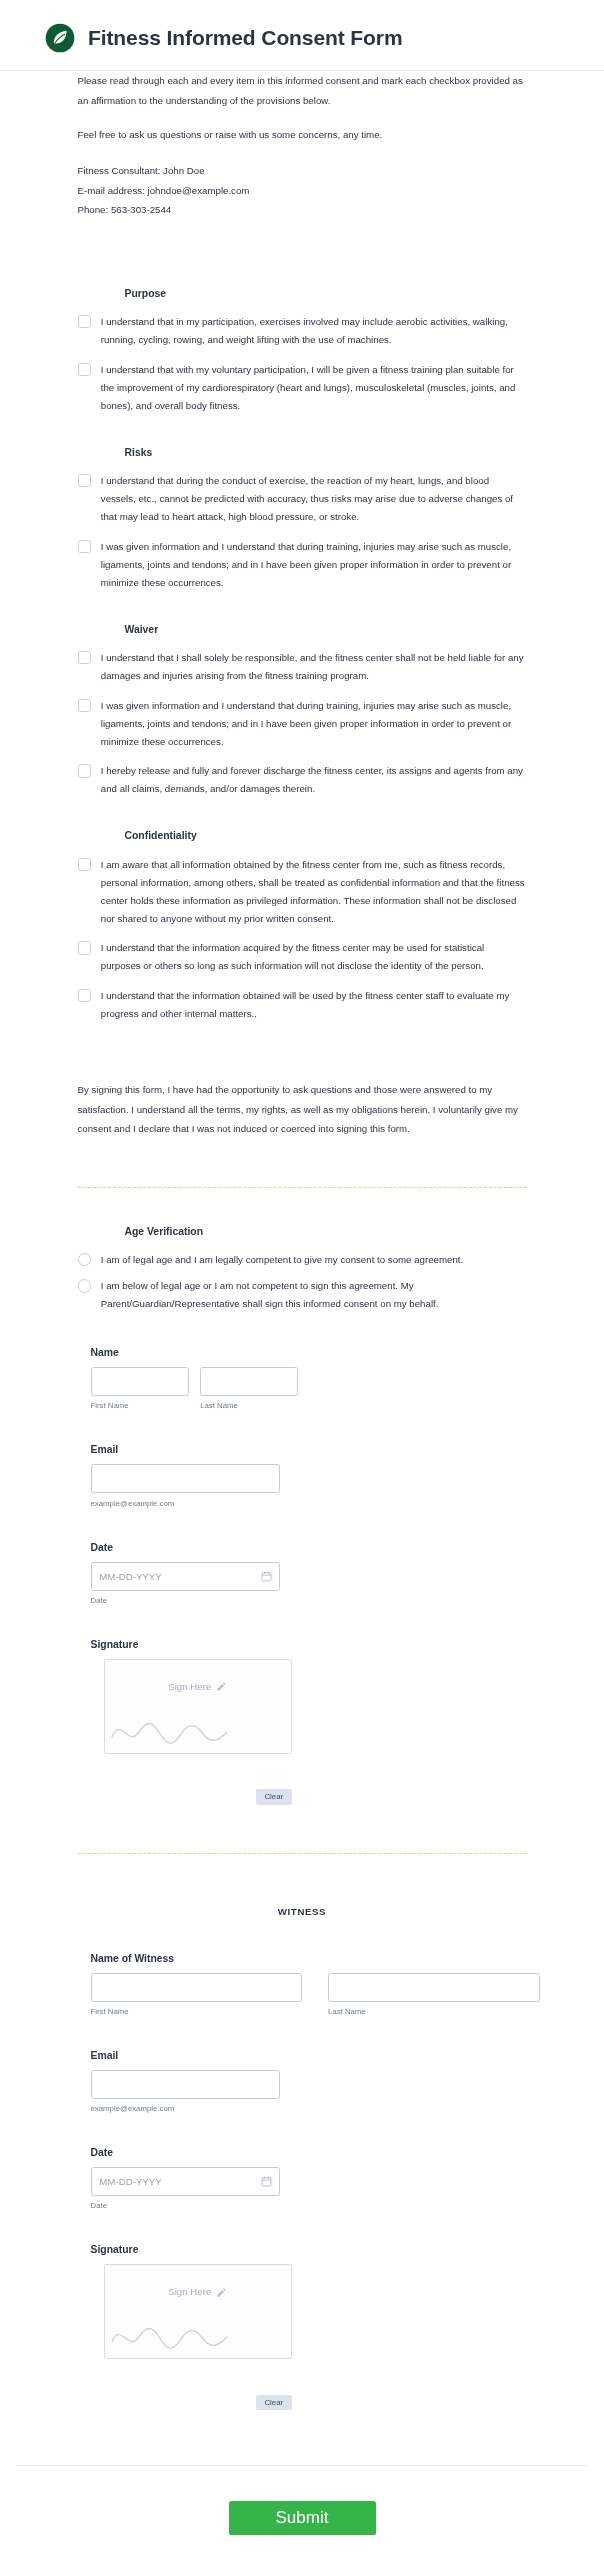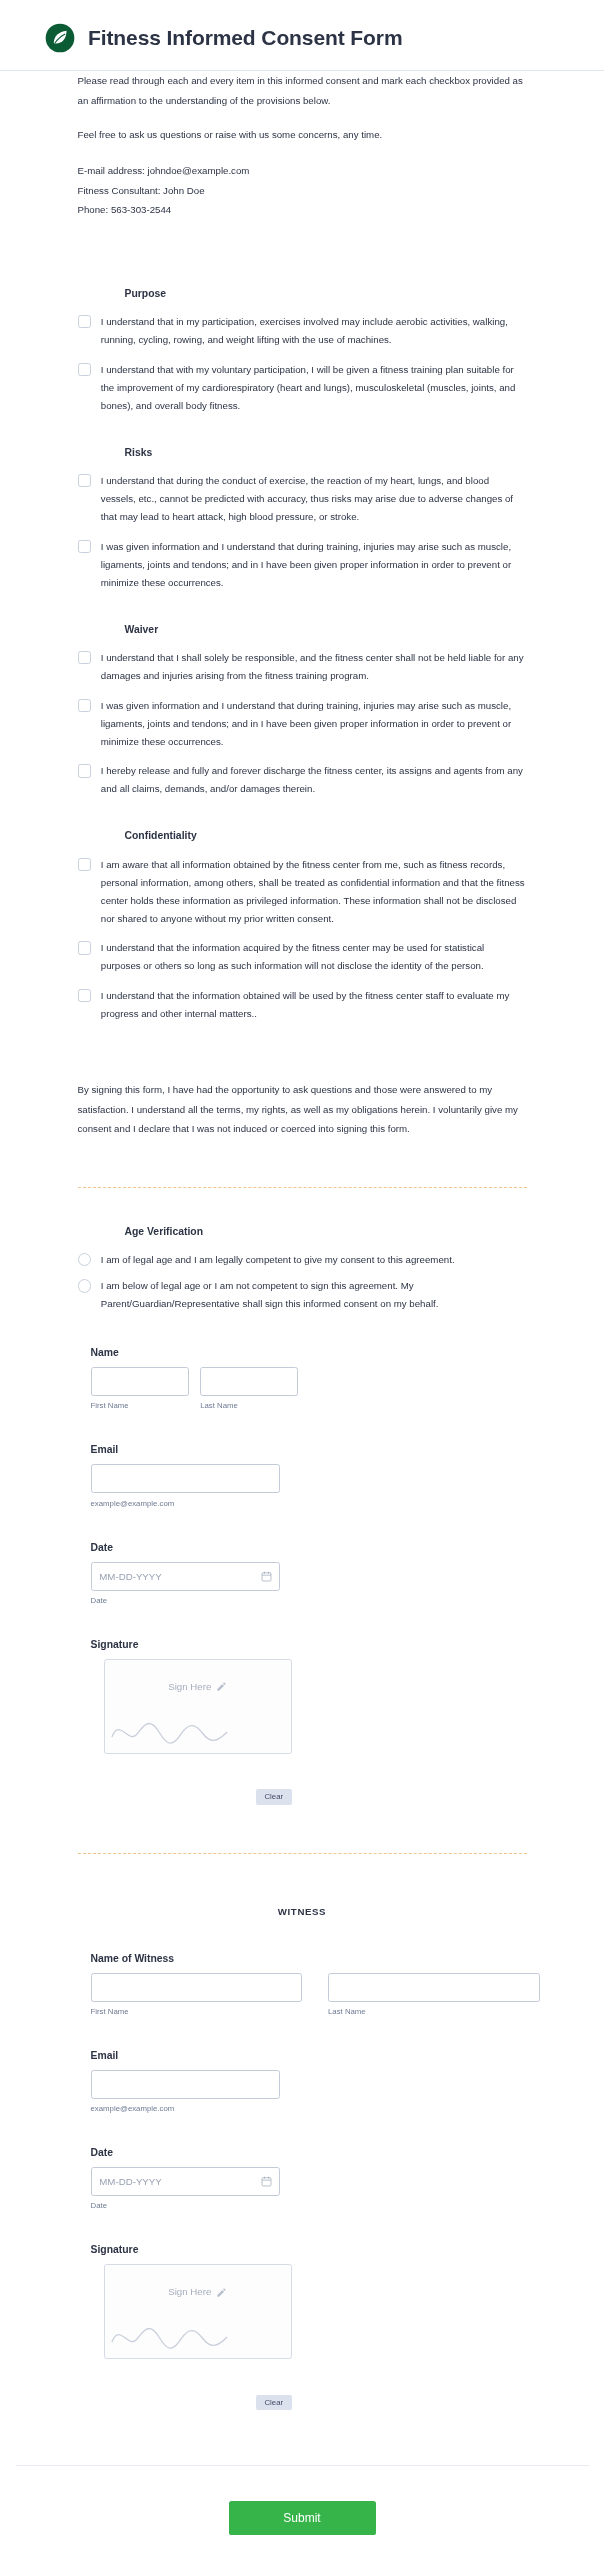--- a/index.html
+++ b/index.html
@@ -174,21 +174,21 @@
     margin-top: 52px;
   }
   .witness-first-field { margin-top: 36px; }
   
   .submit-row { text-align: center; padding: 35px 0 91px 0; }
   .submit-btn {
     width: 147px;
     height: 34px;
     background: var(--submit-green, #36b44a);
     color: #ffffff;
-    font-size: 12px;
+    font-size: 17px;
     font-family: "Liberation Sans", sans-serif;
     border: none;
     border-radius: 2.6px;
     cursor: pointer;
   }
 </style>
 </head>
 <body>
 
 <header class="form-header">
@@ -203,22 +203,22 @@
     <h1 class="form-title">Fitness Informed Consent Form</h1>
   </div>
 </header>
 
 <div class="container">
 
   <p class="intro-p">Please read through each and every item in this informed consent and mark each checkbox provided as an affirmation to the understanding of the provisions below.</p>
   <p class="intro-p2">Feel free to ask us questions or raise with us some concerns, any time.</p>
 
   <div class="contact">
+    <div>Fitness Consultant: John Doe</div>
     <div>E-mail address: johndoe@example.com</div>
-    <div>Fitness Consultant: John Doe</div>
     <div>Phone: 563-303-2544</div>
   </div>
 
   <section class="section-first">
     <h2 class="section-title">Purpose</h2>
     <label class="check-row">
       <input type="checkbox" style="">
       <span class="check-label">I understand that in my participation, exercises involved may include aerobic activities, walking, running, cycling, rowing, and weight lifting with the use of machines.</span>
     </label>
     <label class="check-row">
@@ -272,21 +272,21 @@
   </section>
 
   <p class="closing-p">By signing this form, I have had the opportunity to ask questions and those were answered to my satisfaction. I understand all the terms, my rights, as well as my obligations herein. I voluntarily give my consent and I declare that I was not induced or coerced into signing this form.</p>
 
   <hr class="dashed-divider">
 
   <section>
     <h2 class="section-title age-title">Age Verification</h2>
     <label class="radio-row">
       <input type="radio" name="age" style="">
-      <span class="check-label">I am of legal age and I am legally competent to give my consent to this agreement.</span>
+      <span class="check-label">I am of legal age and I am legally competent to give my consent to some agreement.</span>
     </label>
     <label class="radio-row">
       <input type="radio" name="age" style="">
       <span class="check-label">I am below of legal age or I am not competent to sign this agreement. My Parent/Guardian/Representative shall sign this informed consent on my behalf.</span>
     </label>
   </section>
 
   <div class="field">
     <span class="field-label">Name</span>
     <div class="name-inputs">

